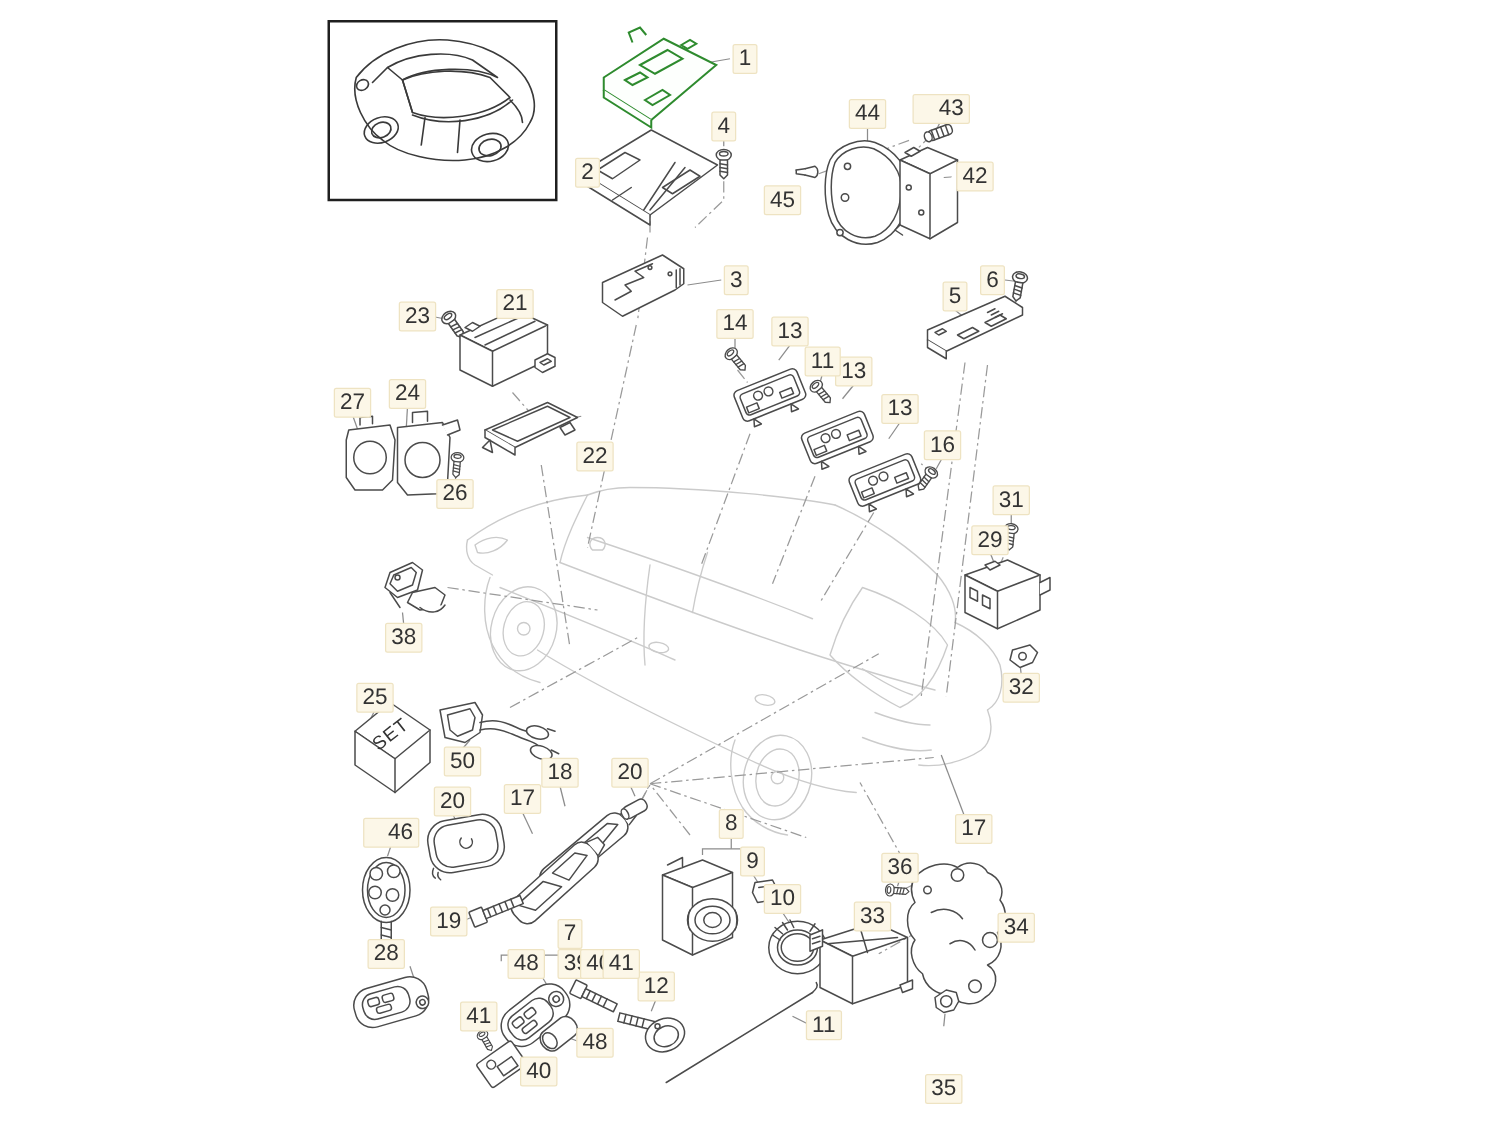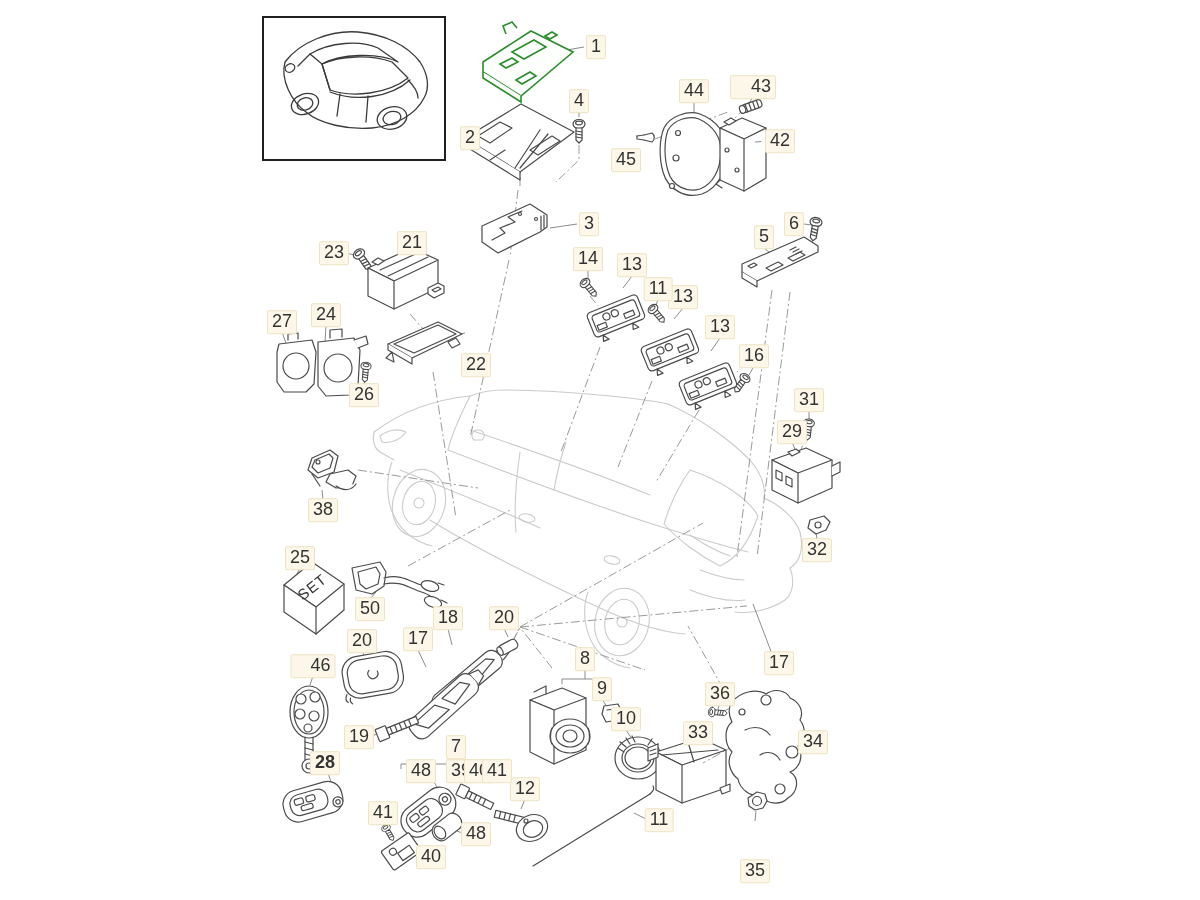--- a/index.html
+++ b/index.html
@@ -485,21 +485,21 @@
       <div class="callout" style="left: 448px; top: 618px;">18</div>
       <div class="callout" style="left: 359px; top: 737px;">19</div>
       <div class="callout" style="left: 504px; top: 618px;">20</div>
       <div class="callout" style="left: 412px; top: 243px;">21</div>
       <div class="callout" style="left: 476px; top: 345px; margin-top: 20px;">22</div>
       <div class="callout" style="left: 334px; top: 253px;">23</div>
       <div class="callout" style="left: 326px; top: 315px;">24</div>
       <div class="callout" style="left: 300px; top: 558px;">25</div>
       <div class="callout" style="left: 364px; top: 395px;">26</div>
       <div class="callout" style="left: 282px; top: 322px;">27</div>
-      <div class="callout" style="left: 325px; top: 763px; font-weight: bold;">28</div>
+      <div class="callout" style="left: 309px; top: 763px;">28</div>
       <div class="callout" style="left: 792px; top: 432px;">29</div>
       <div class="callout" style="left: 370px; top: 609px;">50</div>
       <div class="callout" style="left: 809px; top: 400px;">31</div>
       <div class="callout" style="left: 817px; top: 550px;">32</div>
       <div class="callout" style="left: 698px; top: 733px;">33</div>
       <div class="callout" style="left: 813px; top: 742px;">34</div>
       <div class="callout" style="left: 755px; top: 831px; margin-top: 40px;">35</div>
       <div class="callout" style="left: 720px; top: 694px;">36</div>
       <div class="callout" style="left: 323px; top: 510px;">38</div>
       <div class="callout" style="left: 461px; top: 771px;">39</div>

